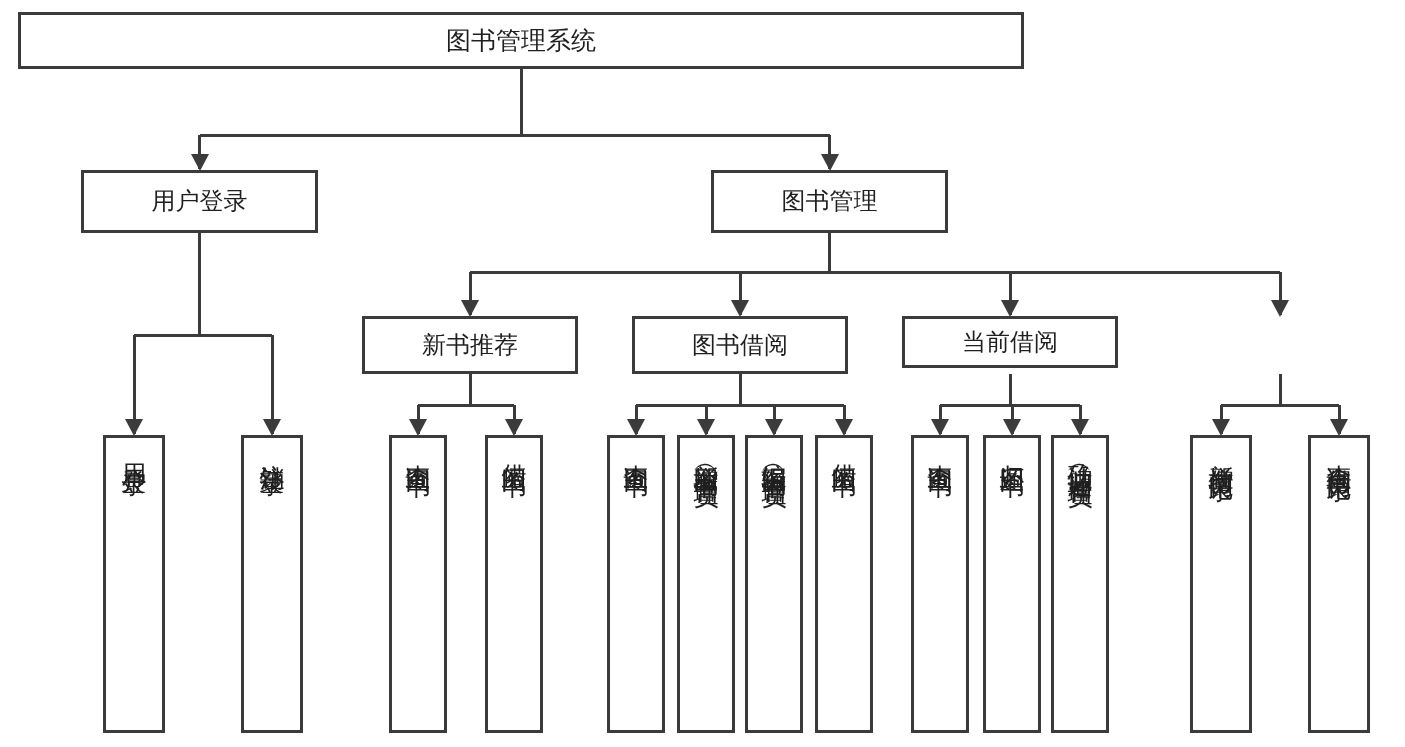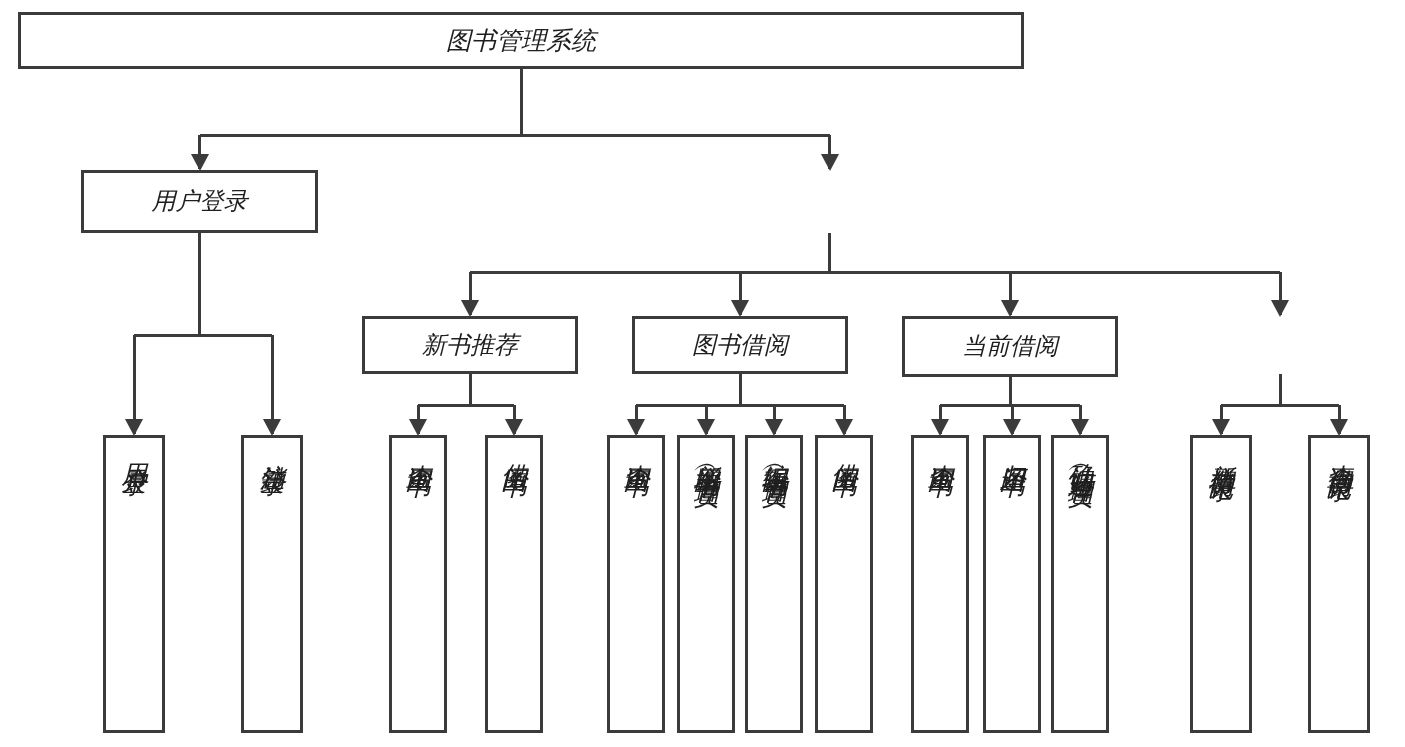--- a/index.html
+++ b/index.html
@@ -25,21 +25,20 @@
     border: 3px solid #3b3b3b;
     display: flex;
     align-items: center;
     justify-content: center;
     color: #1f1f1f;
   }
   .node .label {
     line-height: 1.02;
     text-align: center;
     white-space: nowrap;
-    font-style: italic;
   }
   .node.root .label  { font-size: 25px; }
   .node.level2 .label { font-size: 24px; }
   .node.level3 .label { font-size: 24px; }
   
   .node.leaf {
     align-items: flex-start;
     justify-content: center;
     padding-top: 6px;
   }
@@ -80,28 +79,31 @@
 
 <div id="canvas">
 
   <div class="node root" id="n-root" style="left: 18px; top: 12px; width: 1006px; height: 57px;">
     <span class="label">图书管理系统</span>
   </div>
 
   <div class="node level2" id="n-l2-0" style="left: 81px; top: 170px; width: 237px; height: 63px;">
     <span class="label">用户登录</span>
   </div>
+  <div class="node level2" id="n-l2-1" style="left: 711px; top: 170px; width: 237px; height: 63px;">
+    <span class="label">图书管理</span>
+  </div>
 
   <div class="node level3" id="n-l3-0" style="left: 362px; top: 316px; width: 216px; height: 58px;">
     <span class="label">新书推荐</span>
   </div>
   <div class="node level3" id="n-l3-1" style="left: 632px; top: 316px; width: 216px; height: 58px;">
     <span class="label">图书借阅</span>
   </div>
-  <div class="node level3" id="n-l3-2" style="left: 902px; top: 316px; width: 216px; height: 61px;">
+  <div class="node level3" id="n-l3-2" style="left: 902px; top: 316px; width: 216px; height: 52px;">
     <span class="label">当前借阅</span>
   </div>
 
   <div id="leaf-host">
       <div class="node leaf" style="left: 103px; top: 435px; width: 62px; height: 298px;">
         <span class="label">用户登录</span>
       </div>
       <div class="node leaf" style="left: 241px; top: 435px; width: 62px; height: 298px;">
         <span class="label">注销登录</span>
       </div>

